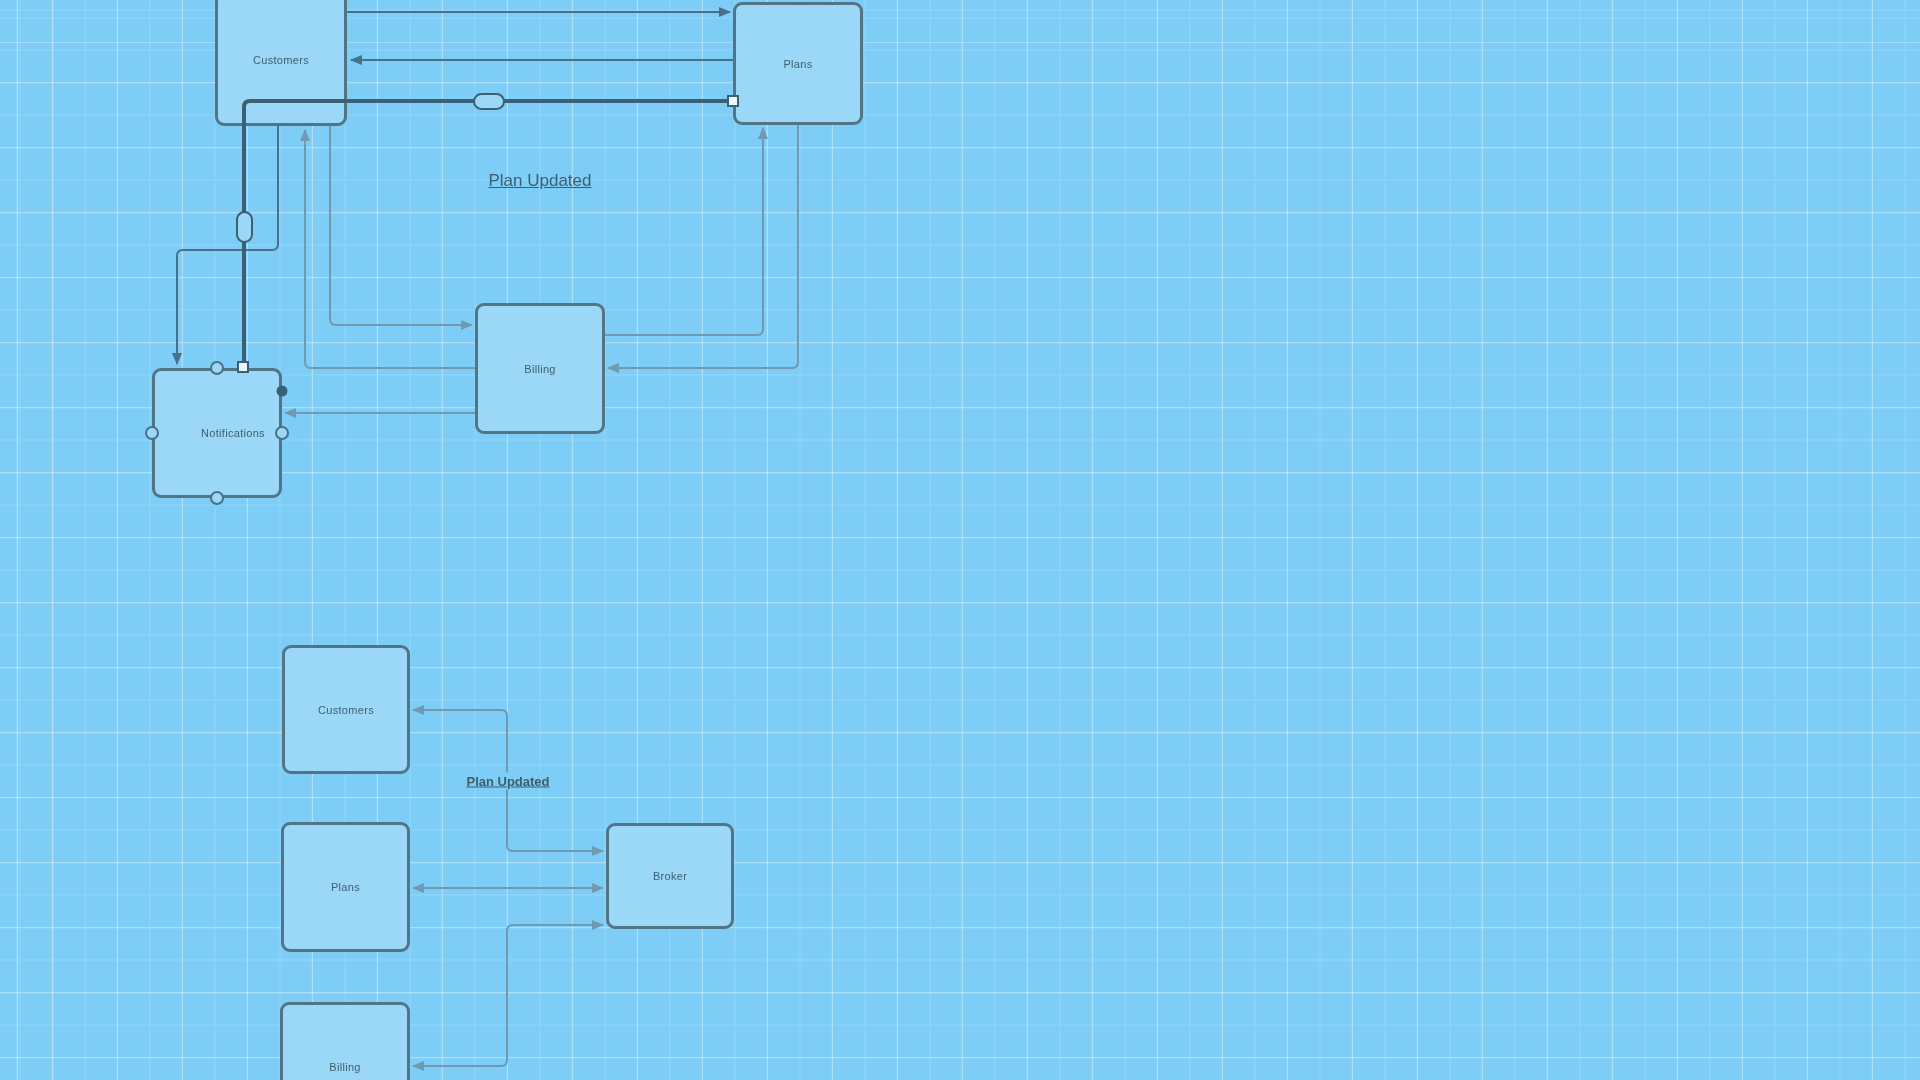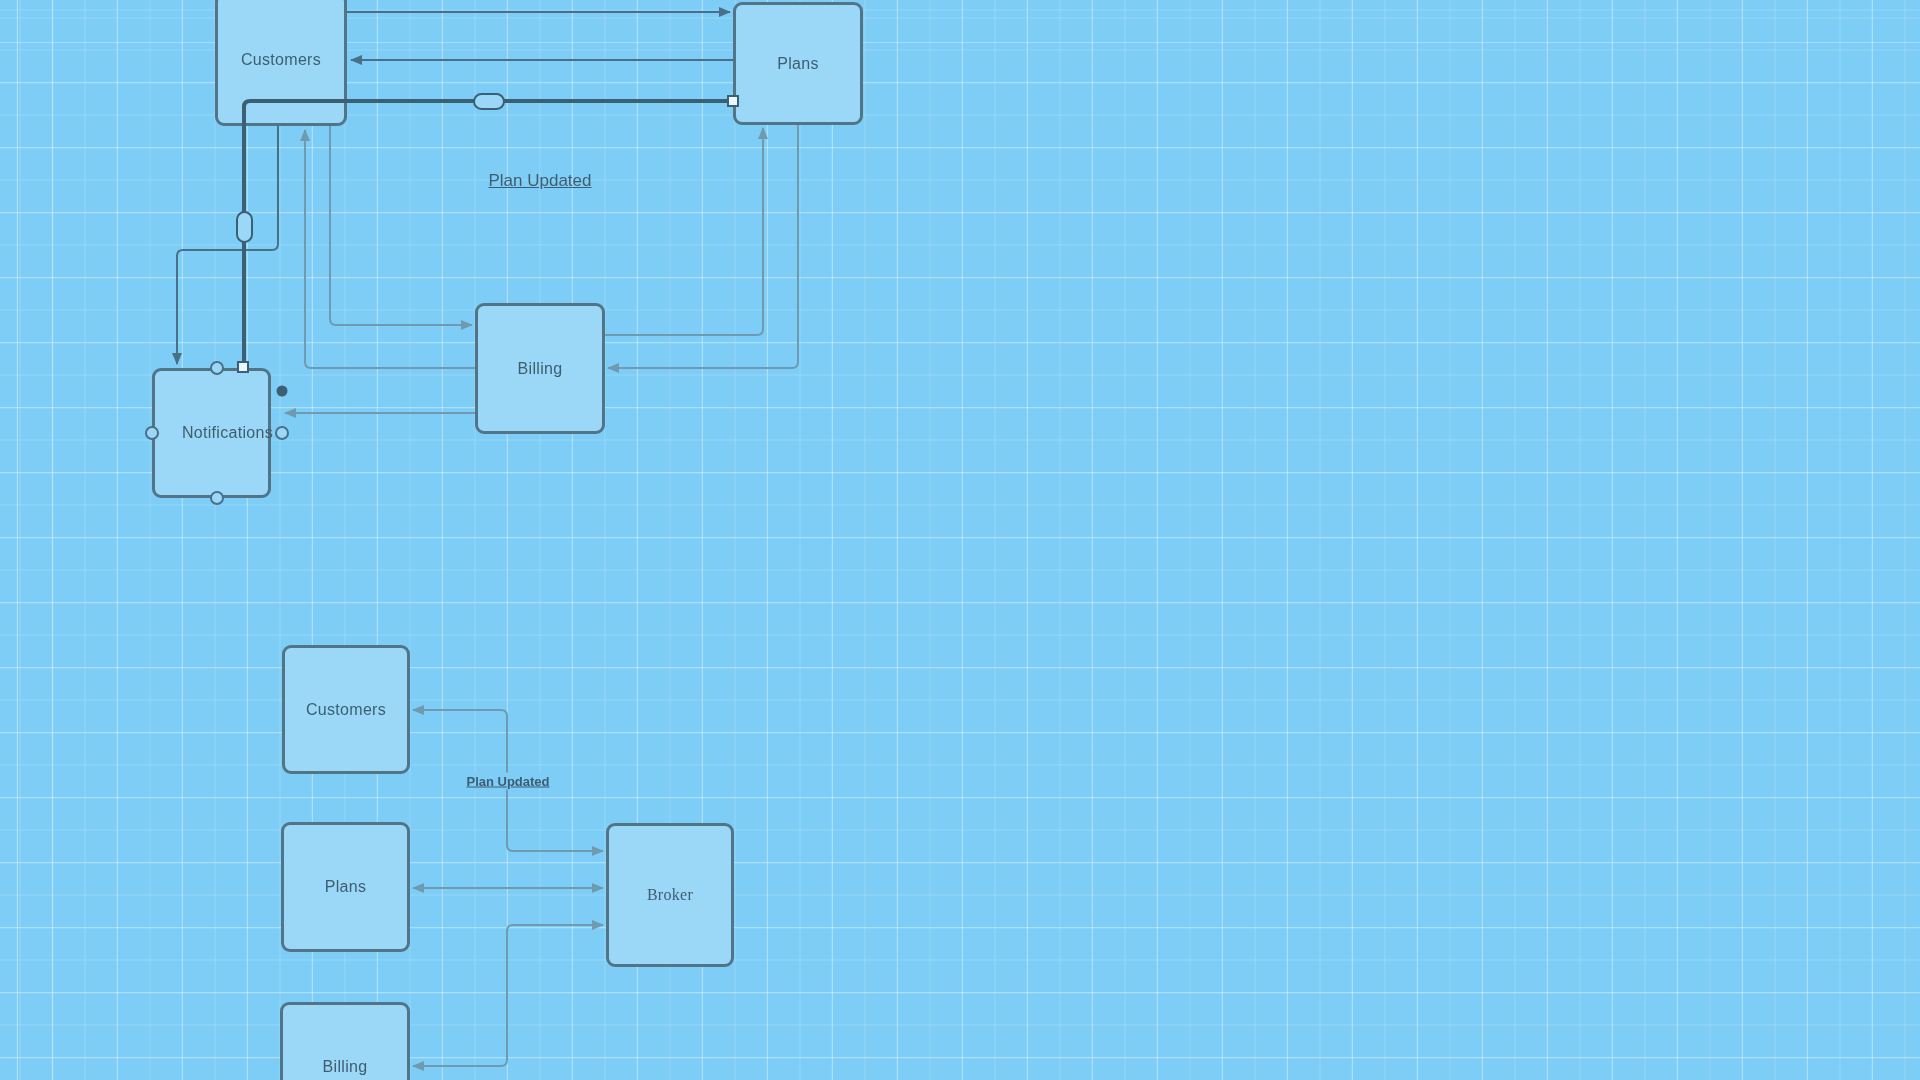--- a/index.html
+++ b/index.html
@@ -19,21 +19,21 @@
   .node{
     position:absolute;
     box-sizing:border-box;
     background:var(--node-fill,#9bd8f8);
     border:3px solid var(--node-border,#527487);
     border-radius:9px;
     display:flex;align-items:center;justify-content:center;
   }
   .node span{
     color:var(--node-text,#3e5e70);
-    font-size:16px;
+    font-size:11px;
     letter-spacing:.3px;
   }
   #edges{position:absolute;left:0;top:0;width:1920px;height:1080px;}
   .edge{fill:none;stroke-width:2;}
   .edge.dark{stroke:var(--edge-dark,#4a7088);}
   .edge.light{stroke:var(--edge-light,#6f9ab0);}
   .edge.selected{stroke:var(--edge-selected,#3b5f73);stroke-width:4;}
   .ah-dark{fill:var(--edge-dark,#4a7088);}
   .ah-light{fill:var(--edge-light,#6f9ab0);}
   .handle-sq{fill:var(--handle-fill,#eaf7fe);stroke:var(--edge-selected,#3b5f73);stroke-width:2;}
@@ -57,31 +57,31 @@
 
   <div class="node" style="left:215px;top:-7px;width:132px;height:133px;">
     <span>Customers</span>
   </div>
   <div class="node" style="left:733px;top:2px;width:130px;height:123px;">
     <span>Plans</span>
   </div>
   <div class="node" style="left:475px;top:303px;width:130px;height:131px;">
     <span>Billing</span>
   </div>
-  <div class="node" style="left:152px;top:368px;width:119px;height:130px;padding-left:32px;">
+  <div class="node" style="left:152px;top:368px;width:130px;height:130px;padding-left:32px;">
     <span>Notifications</span>
   </div>
 
   <div class="node" style="left:282px;top:645px;width:128px;height:129px;">
     <span>Customers</span>
   </div>
   <div class="node" style="left:281px;top:822px;width:129px;height:130px;">
     <span>Plans</span>
   </div>
-  <div class="node" style="left:606px;top:823px;width:128px;height:144px;font-family:Liberation Serif, serif;">
+  <div class="node" style="left:606px;top:823px;width:128px;height:106px;">
     <span>Broker</span>
   </div>
   <div class="node" style="left:280px;top:1002px;width:130px;height:130px;">
     <span>Billing</span>
   </div>
 
   <svg id="edges" xmlns="http://www.w3.org/2000/svg">
     <defs>
       <marker id="ah-dark" markerWidth="13" markerHeight="11" refX="11" refY="5" orient="auto-start-reverse" markerUnits="userSpaceOnUse">
         <path class="ah-dark" d="M0,0 L12,5 L0,10 Z"></path>

